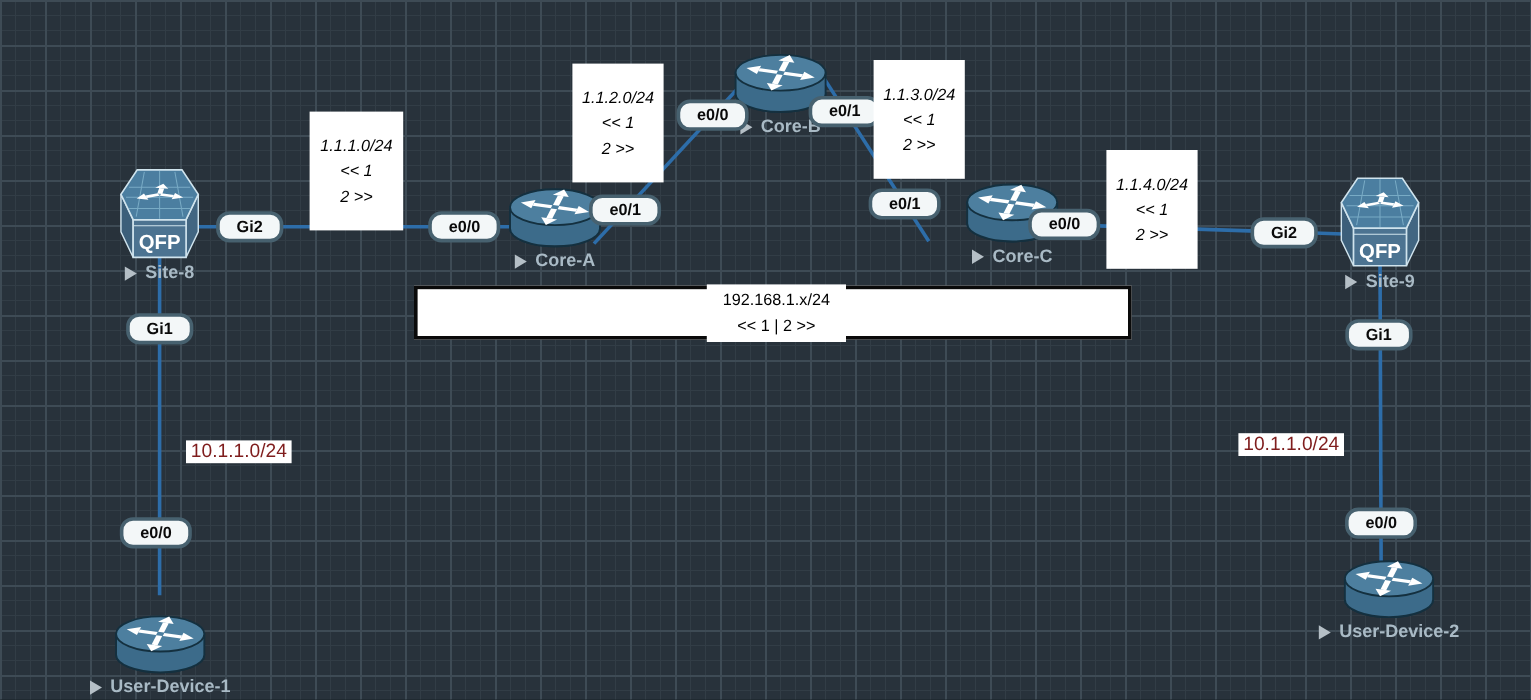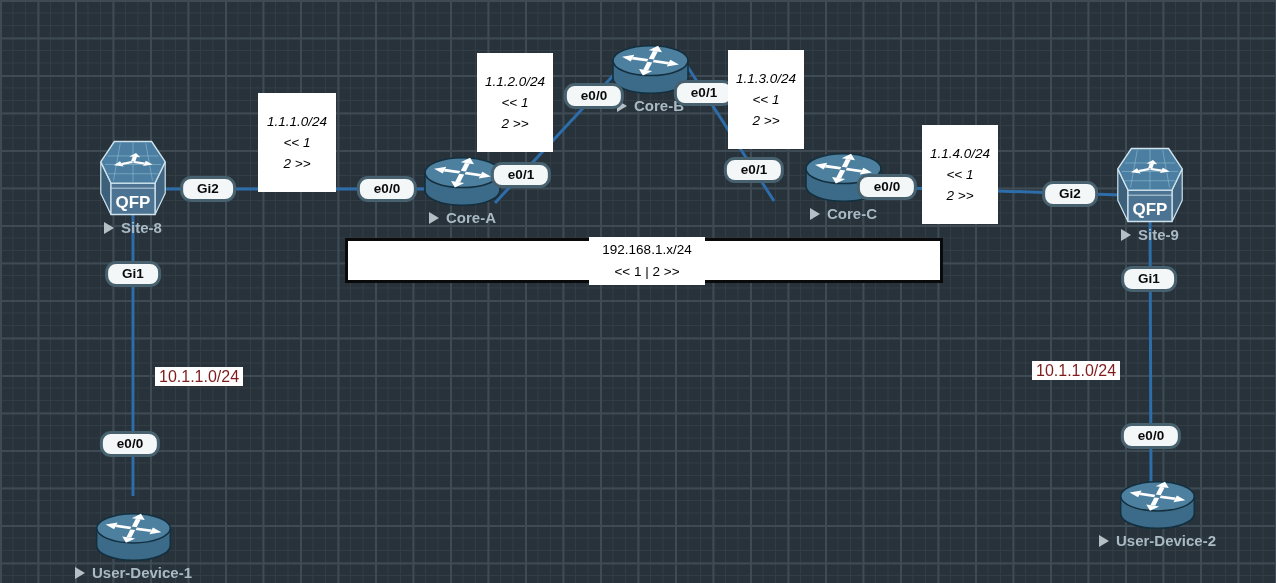--- a/index.html
+++ b/index.html
@@ -235,21 +235,21 @@
             <polygon points="19,-7 30,0 19,7"></polygon>
           </g>
       </g>
     </svg>
     <div class="node-label">
       <span class="tri"></span>
       <span>User-Device-1</span>
     </div>
   </div>
 
-  <div class="node" style="left:1119px;top:478px;width:77px;text-align:center;">
+  <div class="node" style="left:1119px;top:464px;width:77px;text-align:center;">
     <svg width="77" height="52" viewBox="0 0 80 54">
       <ellipse cx="40" cy="37" rx="38.2" ry="15.2" fill="#35607e" stroke="#14303f" stroke-width="1.6"></ellipse>
       <path d="M1.8 19 L1.8 37 A 38.2 15.2 0 0 0 78.2 37 L78.2 19 Z" fill="#3c6b8a" stroke="#14303f" stroke-width="1.6"></path>
       <ellipse cx="40" cy="19" rx="38.2" ry="15.2" fill="#4d7f9f" stroke="#14303f" stroke-width="1.6"></ellipse>
       <g fill="#ffffff" transform="translate(40,19) scale(1,0.52)">
         <g transform="rotate(15)">
             <rect x="3" y="-2.6" width="16" height="5.2"></rect>
             <polygon points="19,-7 30,0 19,7"></polygon>
           </g>
         <g transform="rotate(105)">

